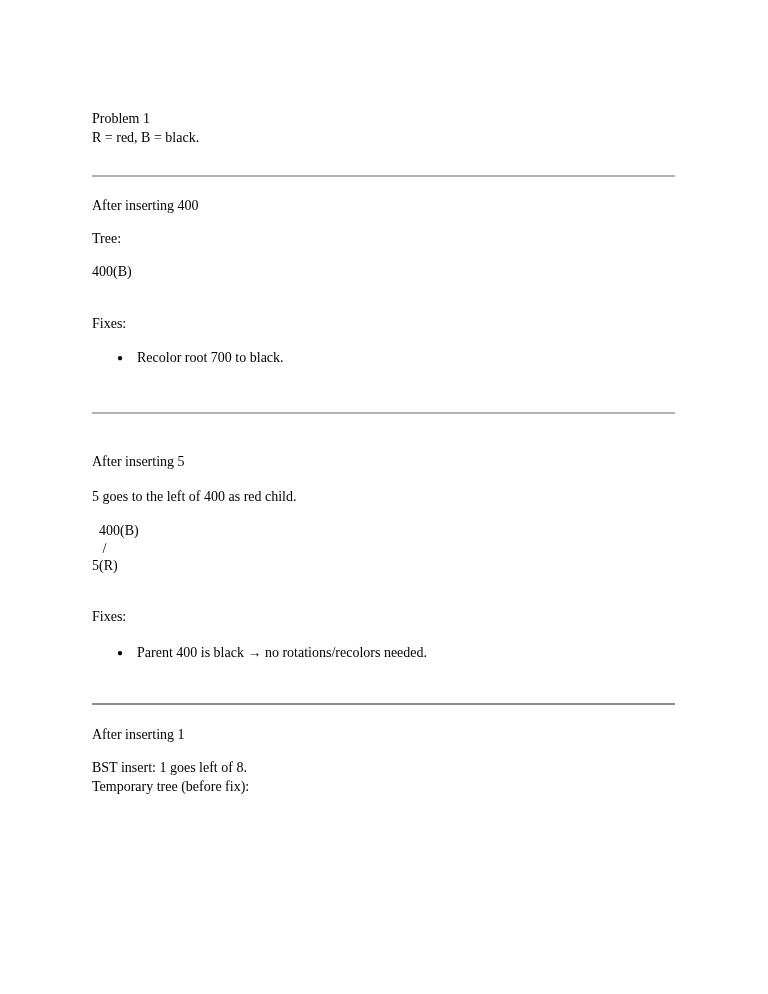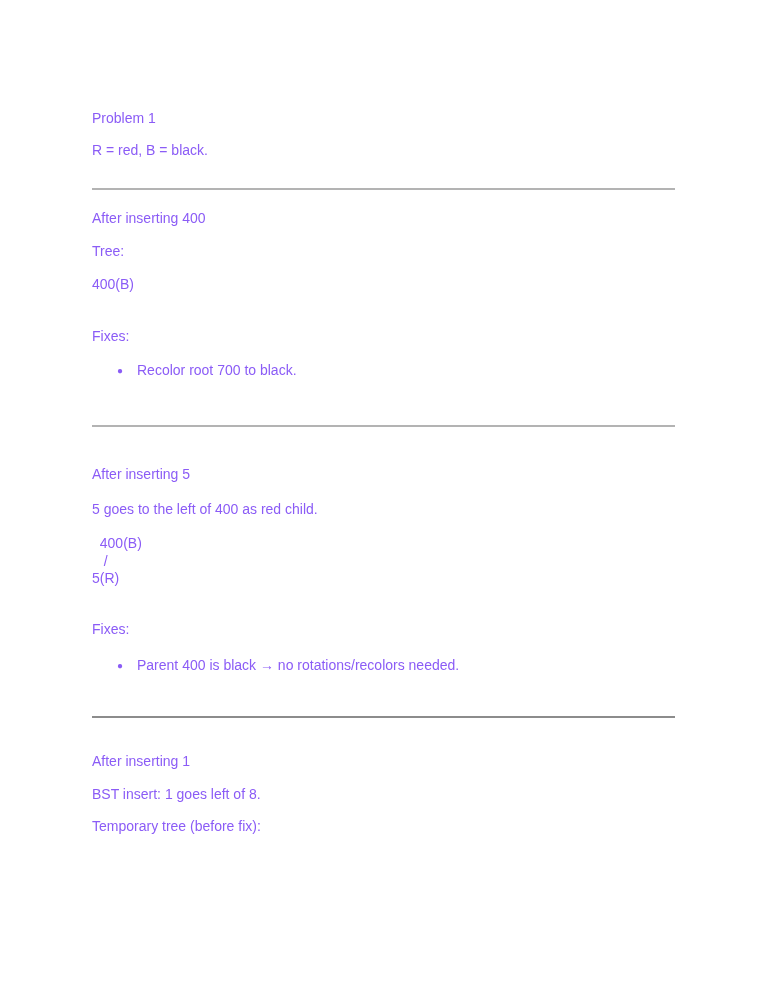--- a/index.html
+++ b/index.html
@@ -8,22 +8,22 @@
     height: 994px;
     background: #ffffff;
     overflow: hidden;
   }
   .page {
     box-sizing: border-box;
     width: 768px;
     height: 994px;
     background: #ffffff;
     padding: 109px 93px 0 92px;
-    font-family: Liberation Sans, sans-serif;
-    color: #8b5cf6;
+    font-family: Liberation Serif, serif;
+    color: #000000;
   }
   .para {
     margin: 0;
     font-size: 14px;
     line-height: 19px;
     white-space: pre-wrap;
   }
   .tree {
     line-height: 17.5px;
     white-space: pre;
@@ -38,28 +38,28 @@
     padding-left: 25px;
     font-size: 14px;
     line-height: 19px;
   }
   .bullet {
     flex: 0 0 20px;
     width: 20px;
     font-size: 10px;
     line-height: 19px;
   }
-  .mt13 { margin-top: 13px; }
+  .mt13 { margin-top: 0; }
   .mt14 { margin-top: 14px; }
   .mt15 { margin-top: 15px; }
   .mt16 { margin-top: 16px; }
   .mt17 { margin-top: 17px; }
   .mt19 { margin-top: 19px; }
   .mt23 { margin-top: 38px; }
-  .mt25 { margin-top: 34px; }
+  .mt25 { margin-top: 20px; }
   .mt28 { margin-top: 28px; }
   .mt32 { margin-top: 32px; }
   .mt33 { margin-top: 33px; }
   .mt41 { margin-top: 41px; }
   .mt45 { margin-top: 45px; }
 </style>
 </head>
 <body>
 
 <div class="page">

